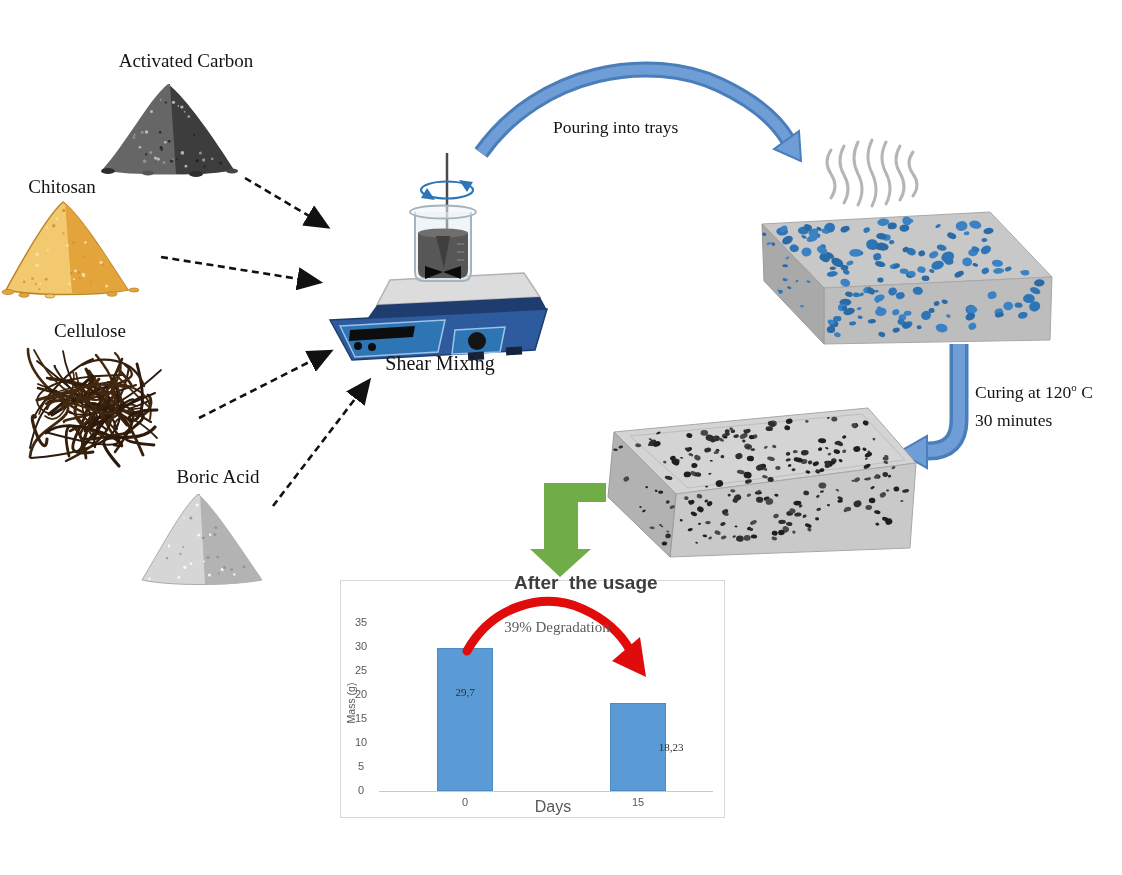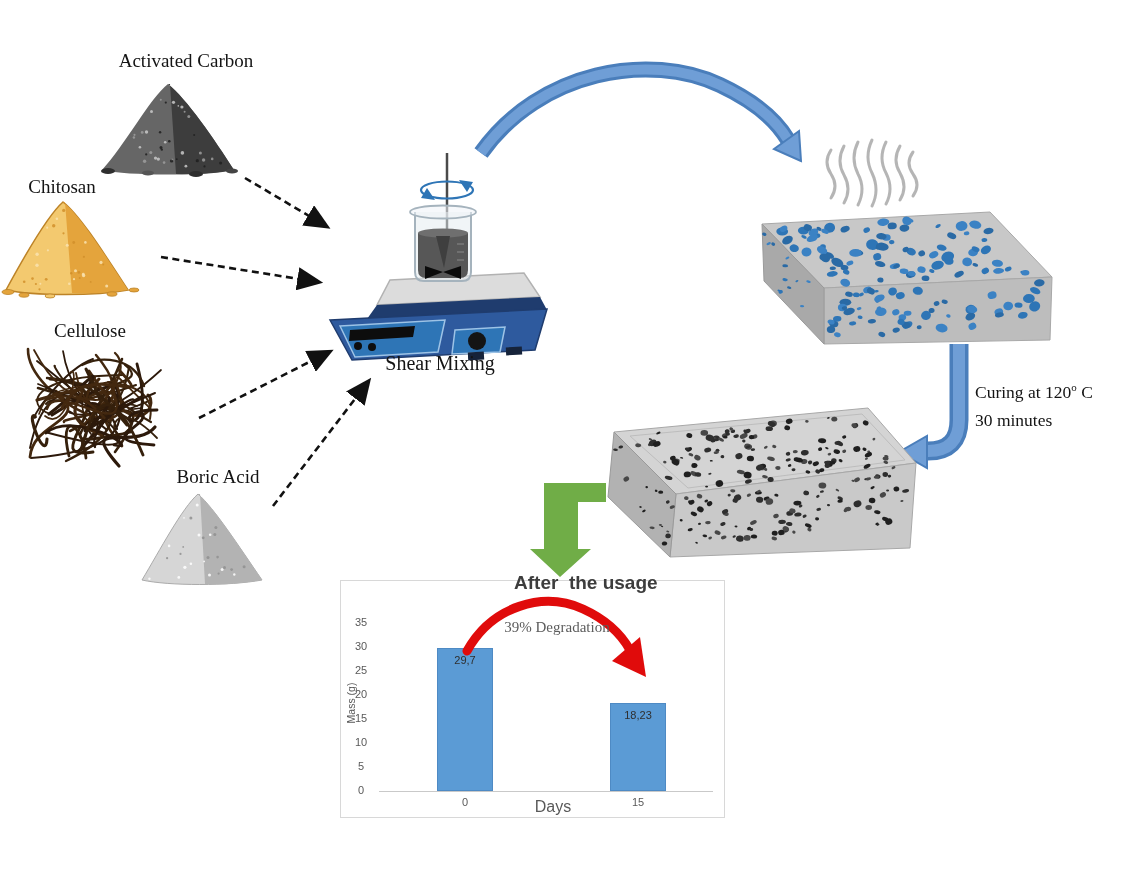--- a/index.html
+++ b/index.html
@@ -15,22 +15,22 @@
   sup{font-size:11px;}
   #chart-box{left:340px;top:580px;width:383px;height:236px;background:#fff;
              border:1px solid #d8d8d8;z-index:3;}
   #chart-title{left:486px;top:572px;width:160px;font-family:"Liberation Sans",sans-serif;
                font-weight:700;font-size:19px;color:#3d3d3d;white-space:pre;z-index:6;margin-left:28px;}
   #degrade-label{left:492px;top:619px;width:130px;font-size:15px;color:#5c5c5c;
                  text-align:center;white-space:nowrap;z-index:6;}
   .tick{position:absolute;font-family:"Liberation Sans",sans-serif;font-size:11px;
         color:#595959;text-align:center;width:26px;left:7px;}
   .bar{position:absolute;background:#5b9bd5;border:1px solid #4e8ac4;box-sizing:border-box;}
-  .bar-label{position:absolute;font-family:Liberation Sans, sans-serif;font-size:11px;
-             color:#2f2f2f;text-align:center;}
+  .bar-label{position:absolute;font-family:Liberation Serif, serif;font-size:11px;
+             color:#2f2f2f;text-align:center;margin-top:32px;}
   .cat-label{position:absolute;font-family:"Liberation Sans",sans-serif;font-size:11px;
              color:#595959;text-align:center;width:40px;}
   #x-axis-line{position:absolute;left:38px;top:210px;width:334px;height:1px;background:#c9c9c9;}
   #xlabel{position:absolute;left:182px;top:217px;width:60px;text-align:center;
           font-family:"Liberation Sans",sans-serif;font-size:16px;color:#595959;}
   #ylabel{position:absolute;left:-22px;top:116px;width:64px;text-align:center;
           font-family:"Liberation Sans",sans-serif;font-size:10.5px;color:#595959;
           transform:rotate(-90deg);}
 </style>
 </head>
@@ -699,21 +699,21 @@
         <div class="tick" style="top: 155px;">10</div>
         <div class="tick" style="top: 131px;">15</div>
         <div class="tick" style="top: 107px;">20</div>
         <div class="tick" style="top: 83px;">25</div>
         <div class="tick" style="top: 59px;">30</div>
         <div class="tick" style="top: 35px;">35</div>
         <div class="bar" style="left: 96px; top: 67.44px; width: 56px; height: 142.56px; background: rgb(91, 155, 213);"></div>
         <div class="bar-label" style="left: 96px; top: 73.44px; width: 56px;">29,7</div>
         <div class="cat-label" style="left: 104px; top: 215px;">0</div>
         <div class="bar" style="left: 269px; top: 122.496px; width: 56px; height: 87.504px; background: rgb(91, 155, 213);"></div>
-        <div class="bar-label" style="left: 269px; top: 128.496px; width: 56px;">18,23</div>
+        <div class="bar-label" style="left: 269px; top: 128.496px; width: 56px; padding-left: 33px;">18,23</div>
         <div class="cat-label" style="left: 277px; top: 215px;">15</div>
       </div>
     <div id="xlabel">Days</div>
     <div id="ylabel">Mass (g)</div>
   </div>
 
   <svg id="overlay" class="layer" width="1122" height="875" viewBox="0 0 1122 875">
     <polygon points="544,483 606,483 606,502 578,502 578,549 591,549 560,577 530,549 544,549" fill="#70ad47"></polygon>
     <g>
       <path d="M 467 651 C 492 606 543 591 583 609 C 605 619 621 634 630 650" fill="none" stroke="#e00b0b" stroke-width="9" stroke-linecap="round"></path>
@@ -721,20 +721,21 @@
     </g>
   </svg>
 
   <div class="abs mat-label" style="left:103px;top:50px;width:166px;">Activated Carbon</div>
   <div class="abs mat-label" style="left:16px;top:176px;width:92px;">Chitosan</div>
   <div class="abs mat-label" style="left:43px;top:320px;width:94px;">Cellulose</div>
   <div class="abs mat-label" style="left:166px;top:466px;width:104px;">Boric Acid</div>
   <div id="shear-label" class="abs mat-label" style="left:370px;top:352px;width:140px;">Shear Mixing</div>
 
   <div class="abs proc-label" style="left:553px;top:113px;width:180px;">
+    <div>Pouring into trays</div>
   </div>
 
   <div class="abs proc-label" style="left:975px;top:378px;width:160px;">
     <div><span>Curing at 120</span><sup>o</sup><span> C</span></div>
     <div>30 minutes</div>
   </div>
 
   <div id="chart-title" class="abs">After  the usage</div>
   <div id="degrade-label" class="abs">39% Degradation</div>
 </div>

